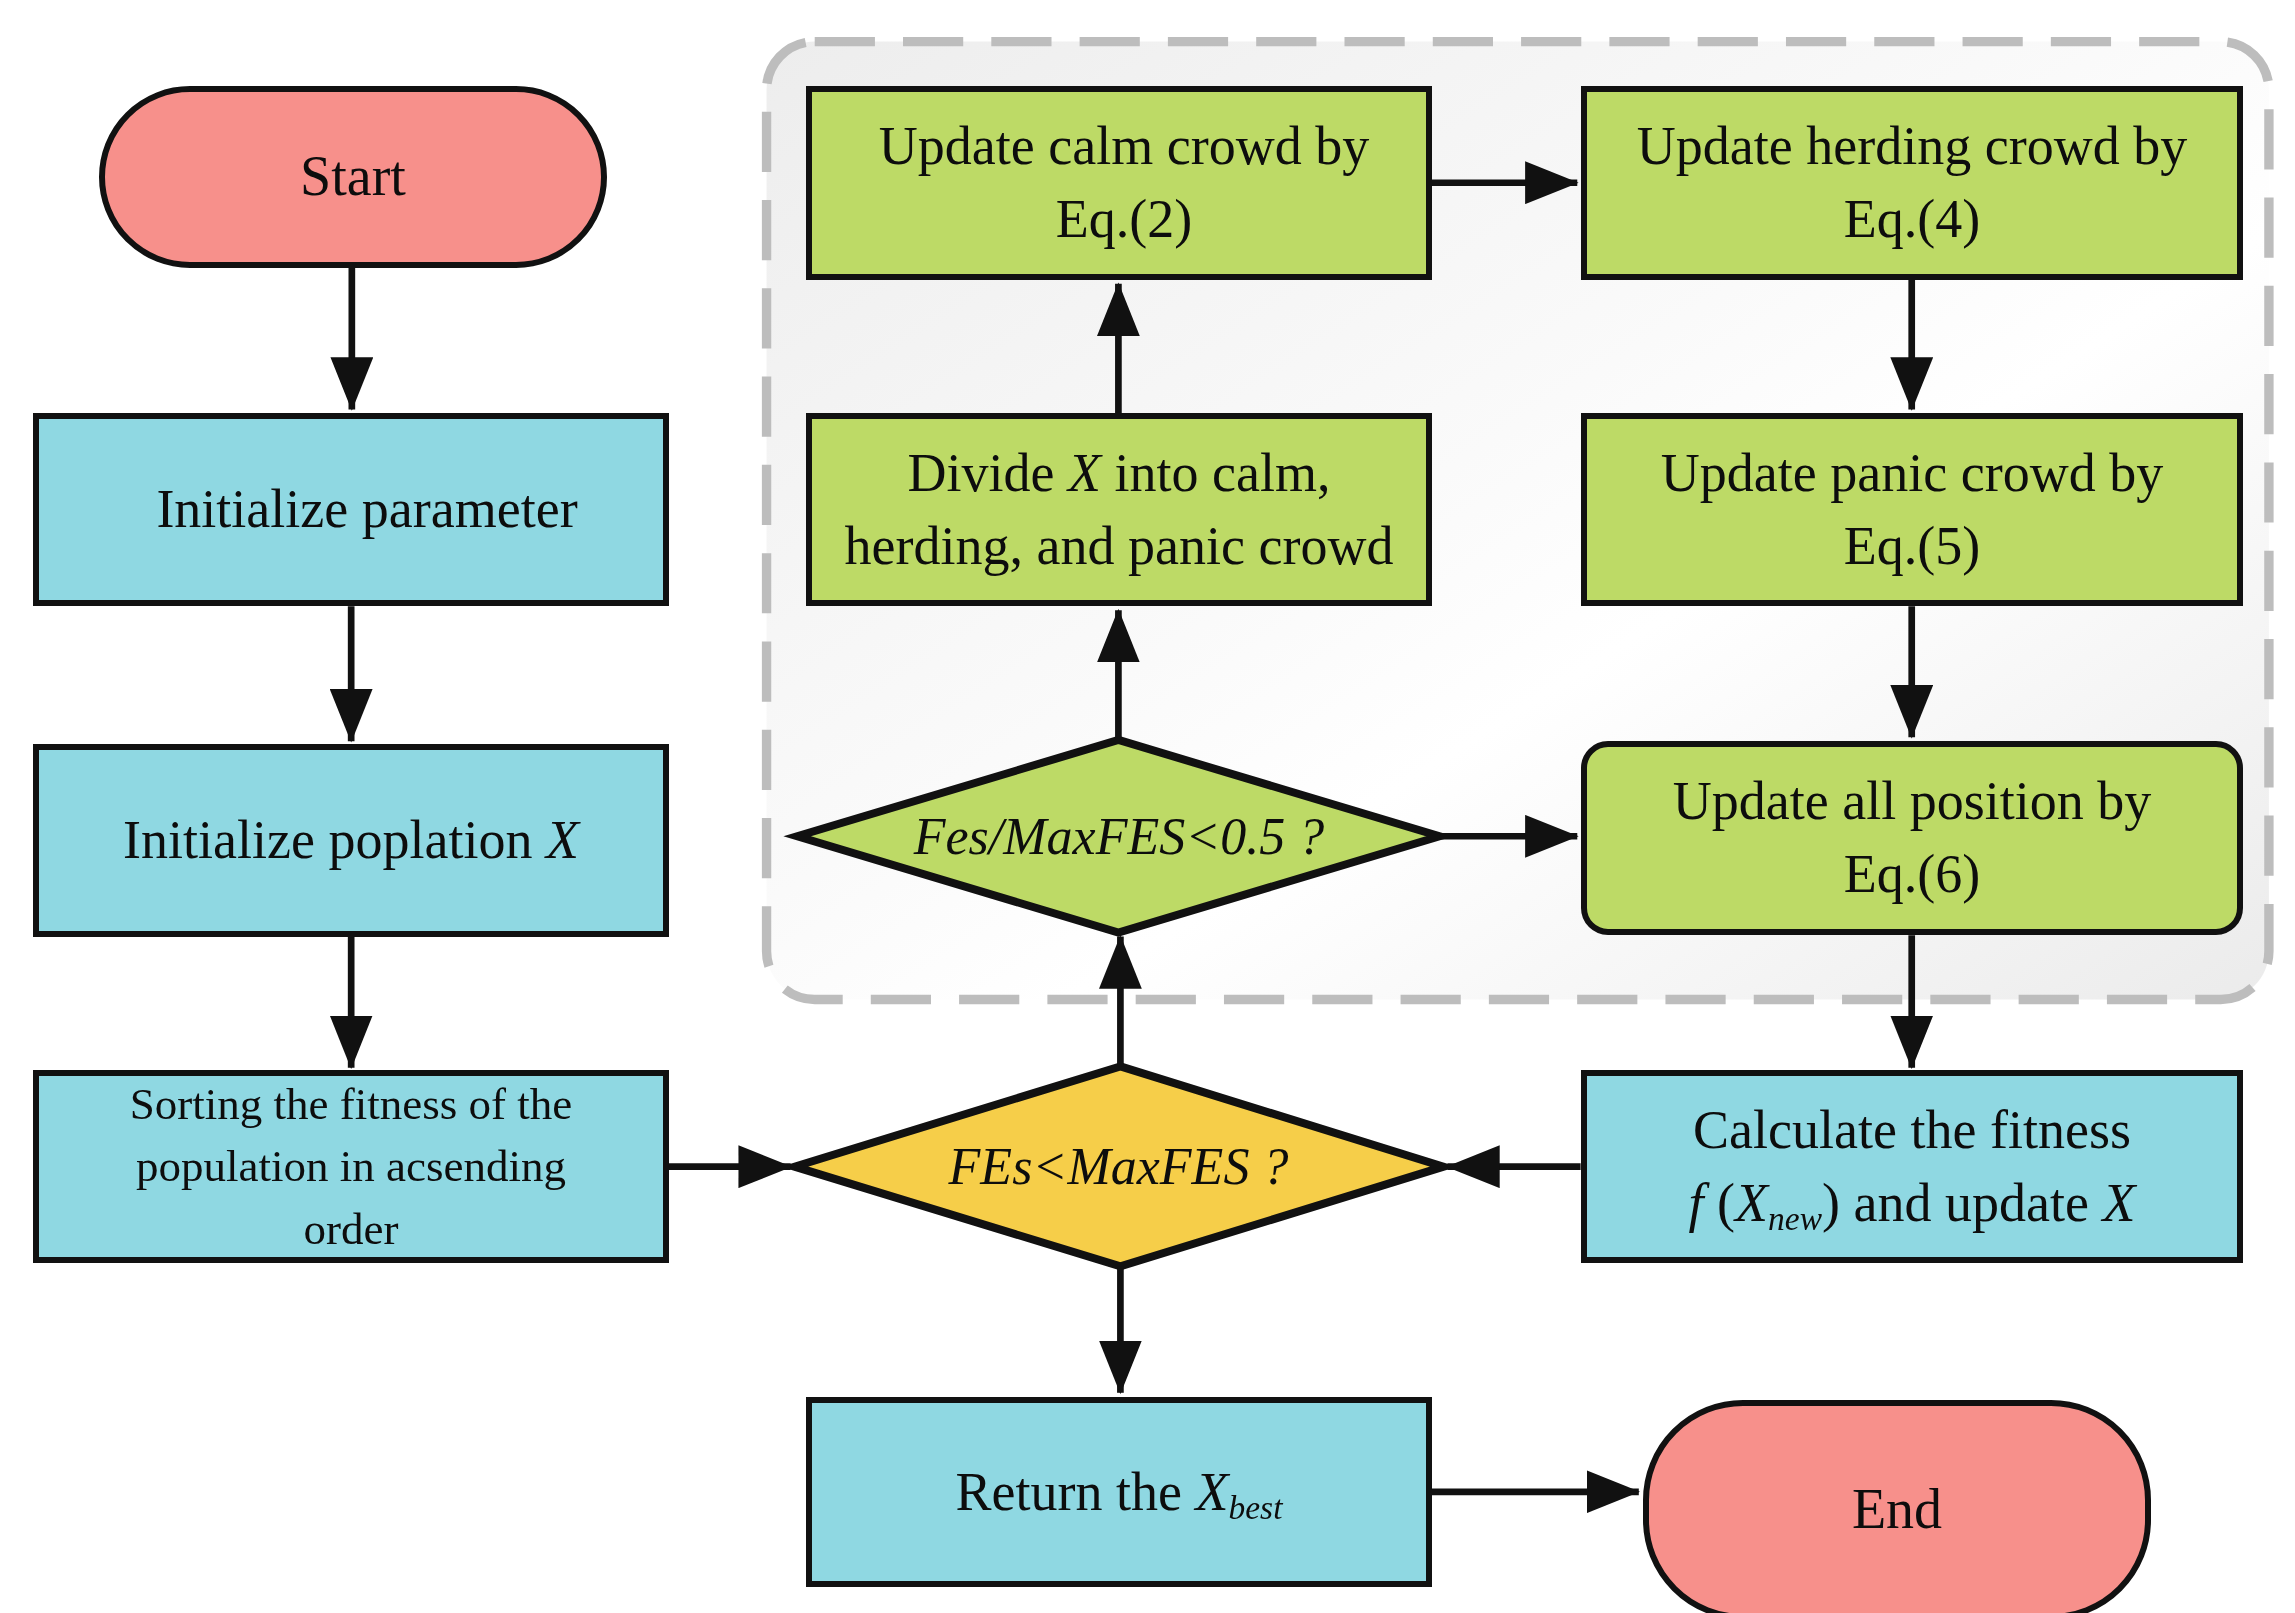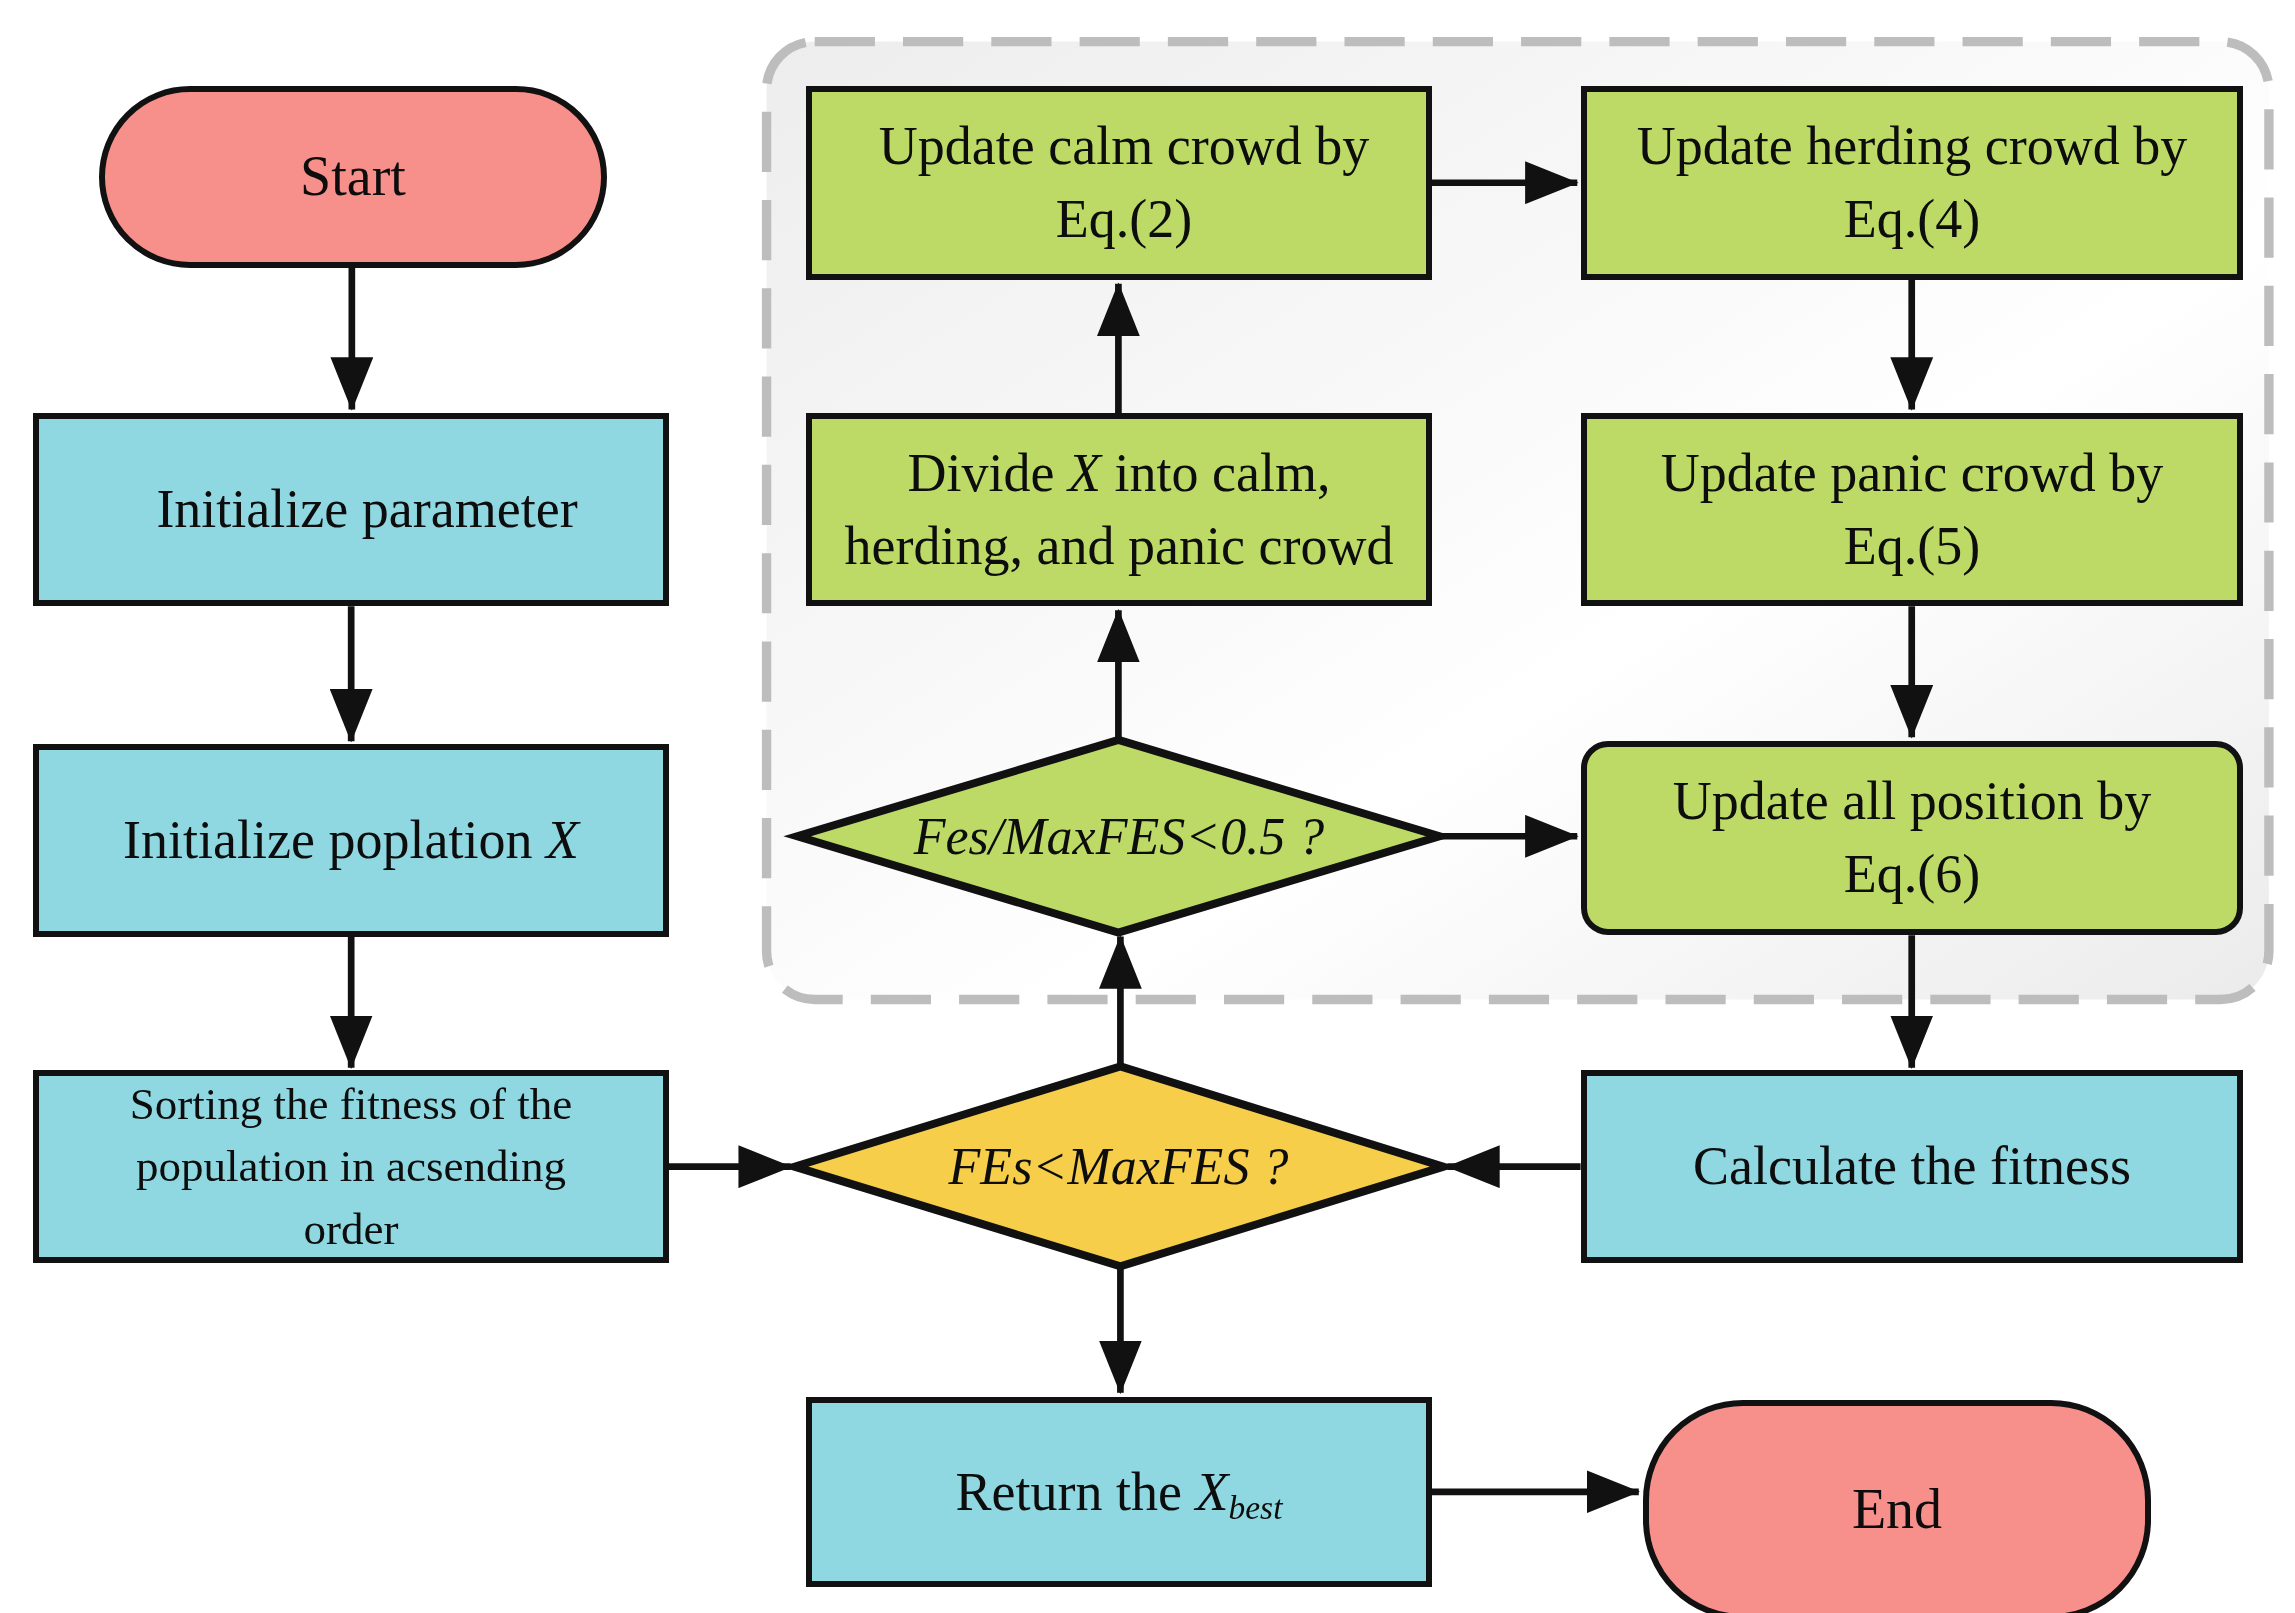--- a/index.html
+++ b/index.html
@@ -114,20 +114,23 @@
   <div class="node green" style="left:1581px; top:741px; width:662px; height:194px;border-radius:27px;">
     <div>Update all position by</div>
     <div>Eq.(6)</div>
   </div>
 
   <div class="dlabel" style="left:799px; top:741px; width:640px; height:191px;">Fes/MaxFES&lt;0.5 ?</div>
   <div class="dlabel" style="left:794px; top:1067px; width:649px; height:199px;">FEs&lt;MaxFES ?</div>
 
   <div class="node cyan" style="left:1581px; top:1070px; width:662px; height:193px;text-align:center;">
     <div>Calculate the fitness</div>
+    <div class="line">
+      <span class="it">f</span><span> (</span><span class="it">X</span><span class="subv">new</span><span>) and update </span><span class="it">X</span>
+    </div>
   </div>
 
   <div class="node cyan" style="left:806px; top:1397px; width:626px; height:190px;">
     <div class="line">
       <span>Return the </span><span class="it">X</span><span class="subv">best</span>
     </div>
   </div>
 
   <div class="node stadium" style="left:1643px; top:1400px; width:508px; height:220px;text-align:center;">
     <span>End</span>

